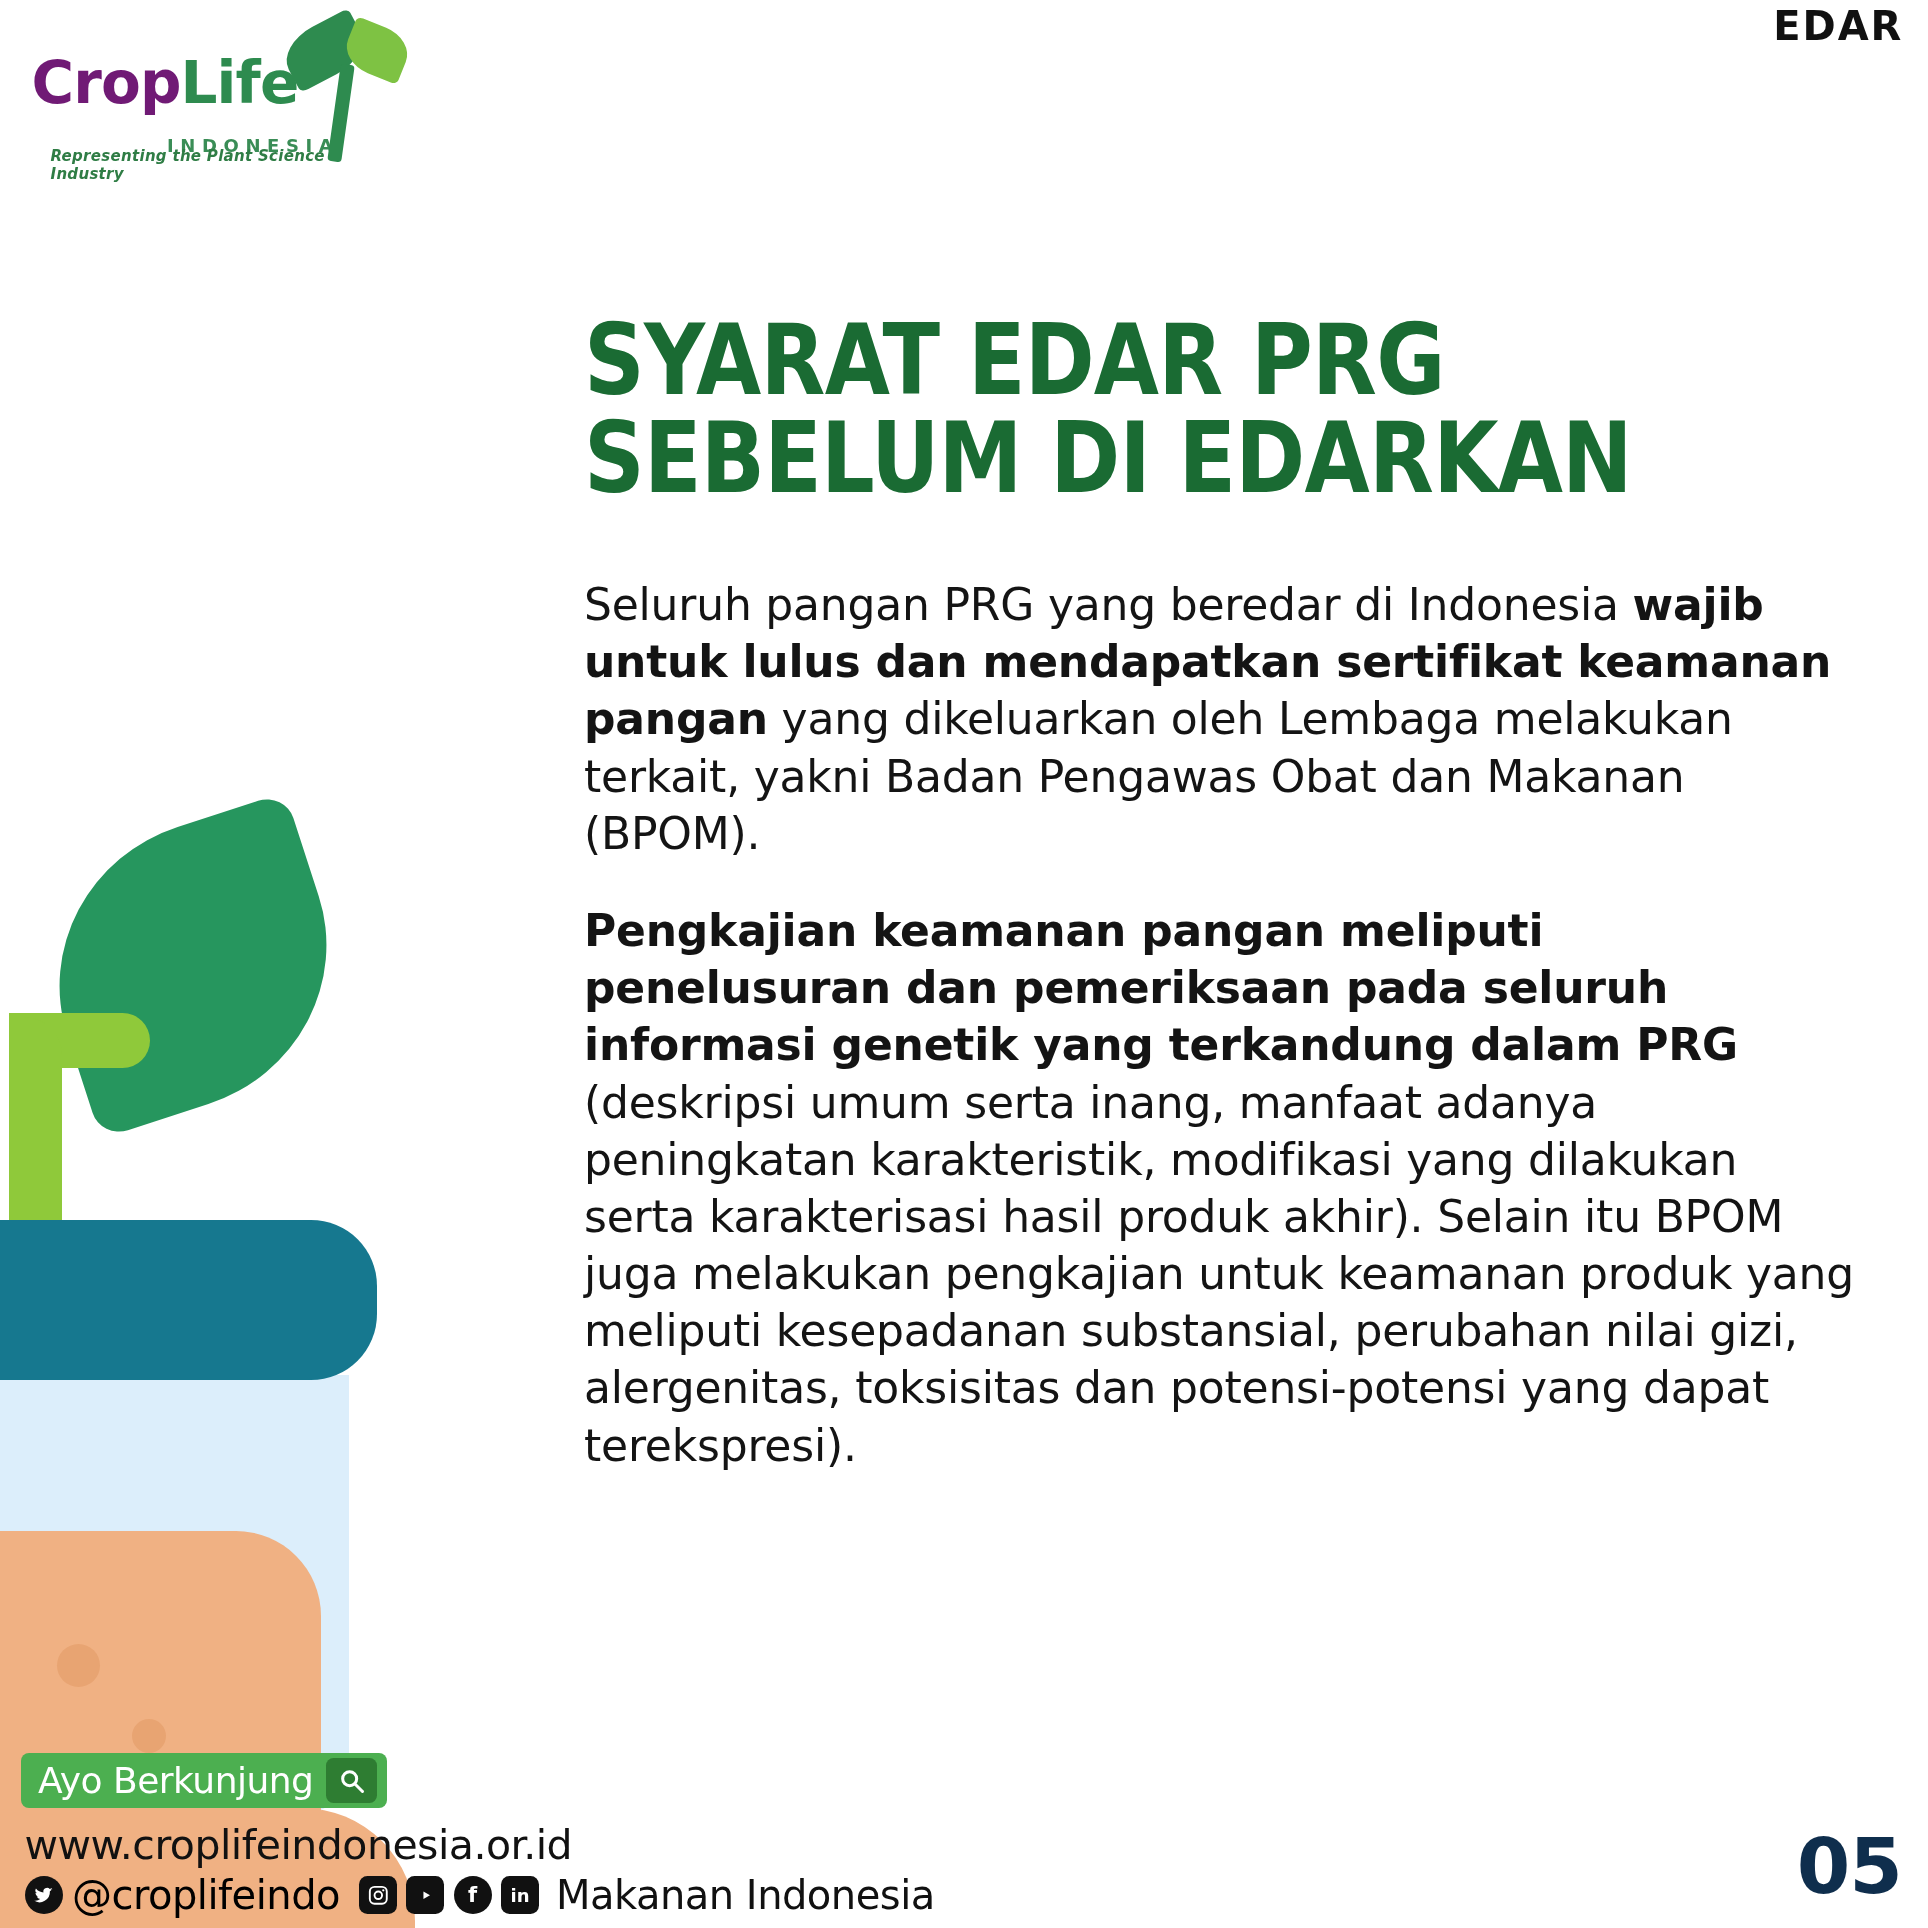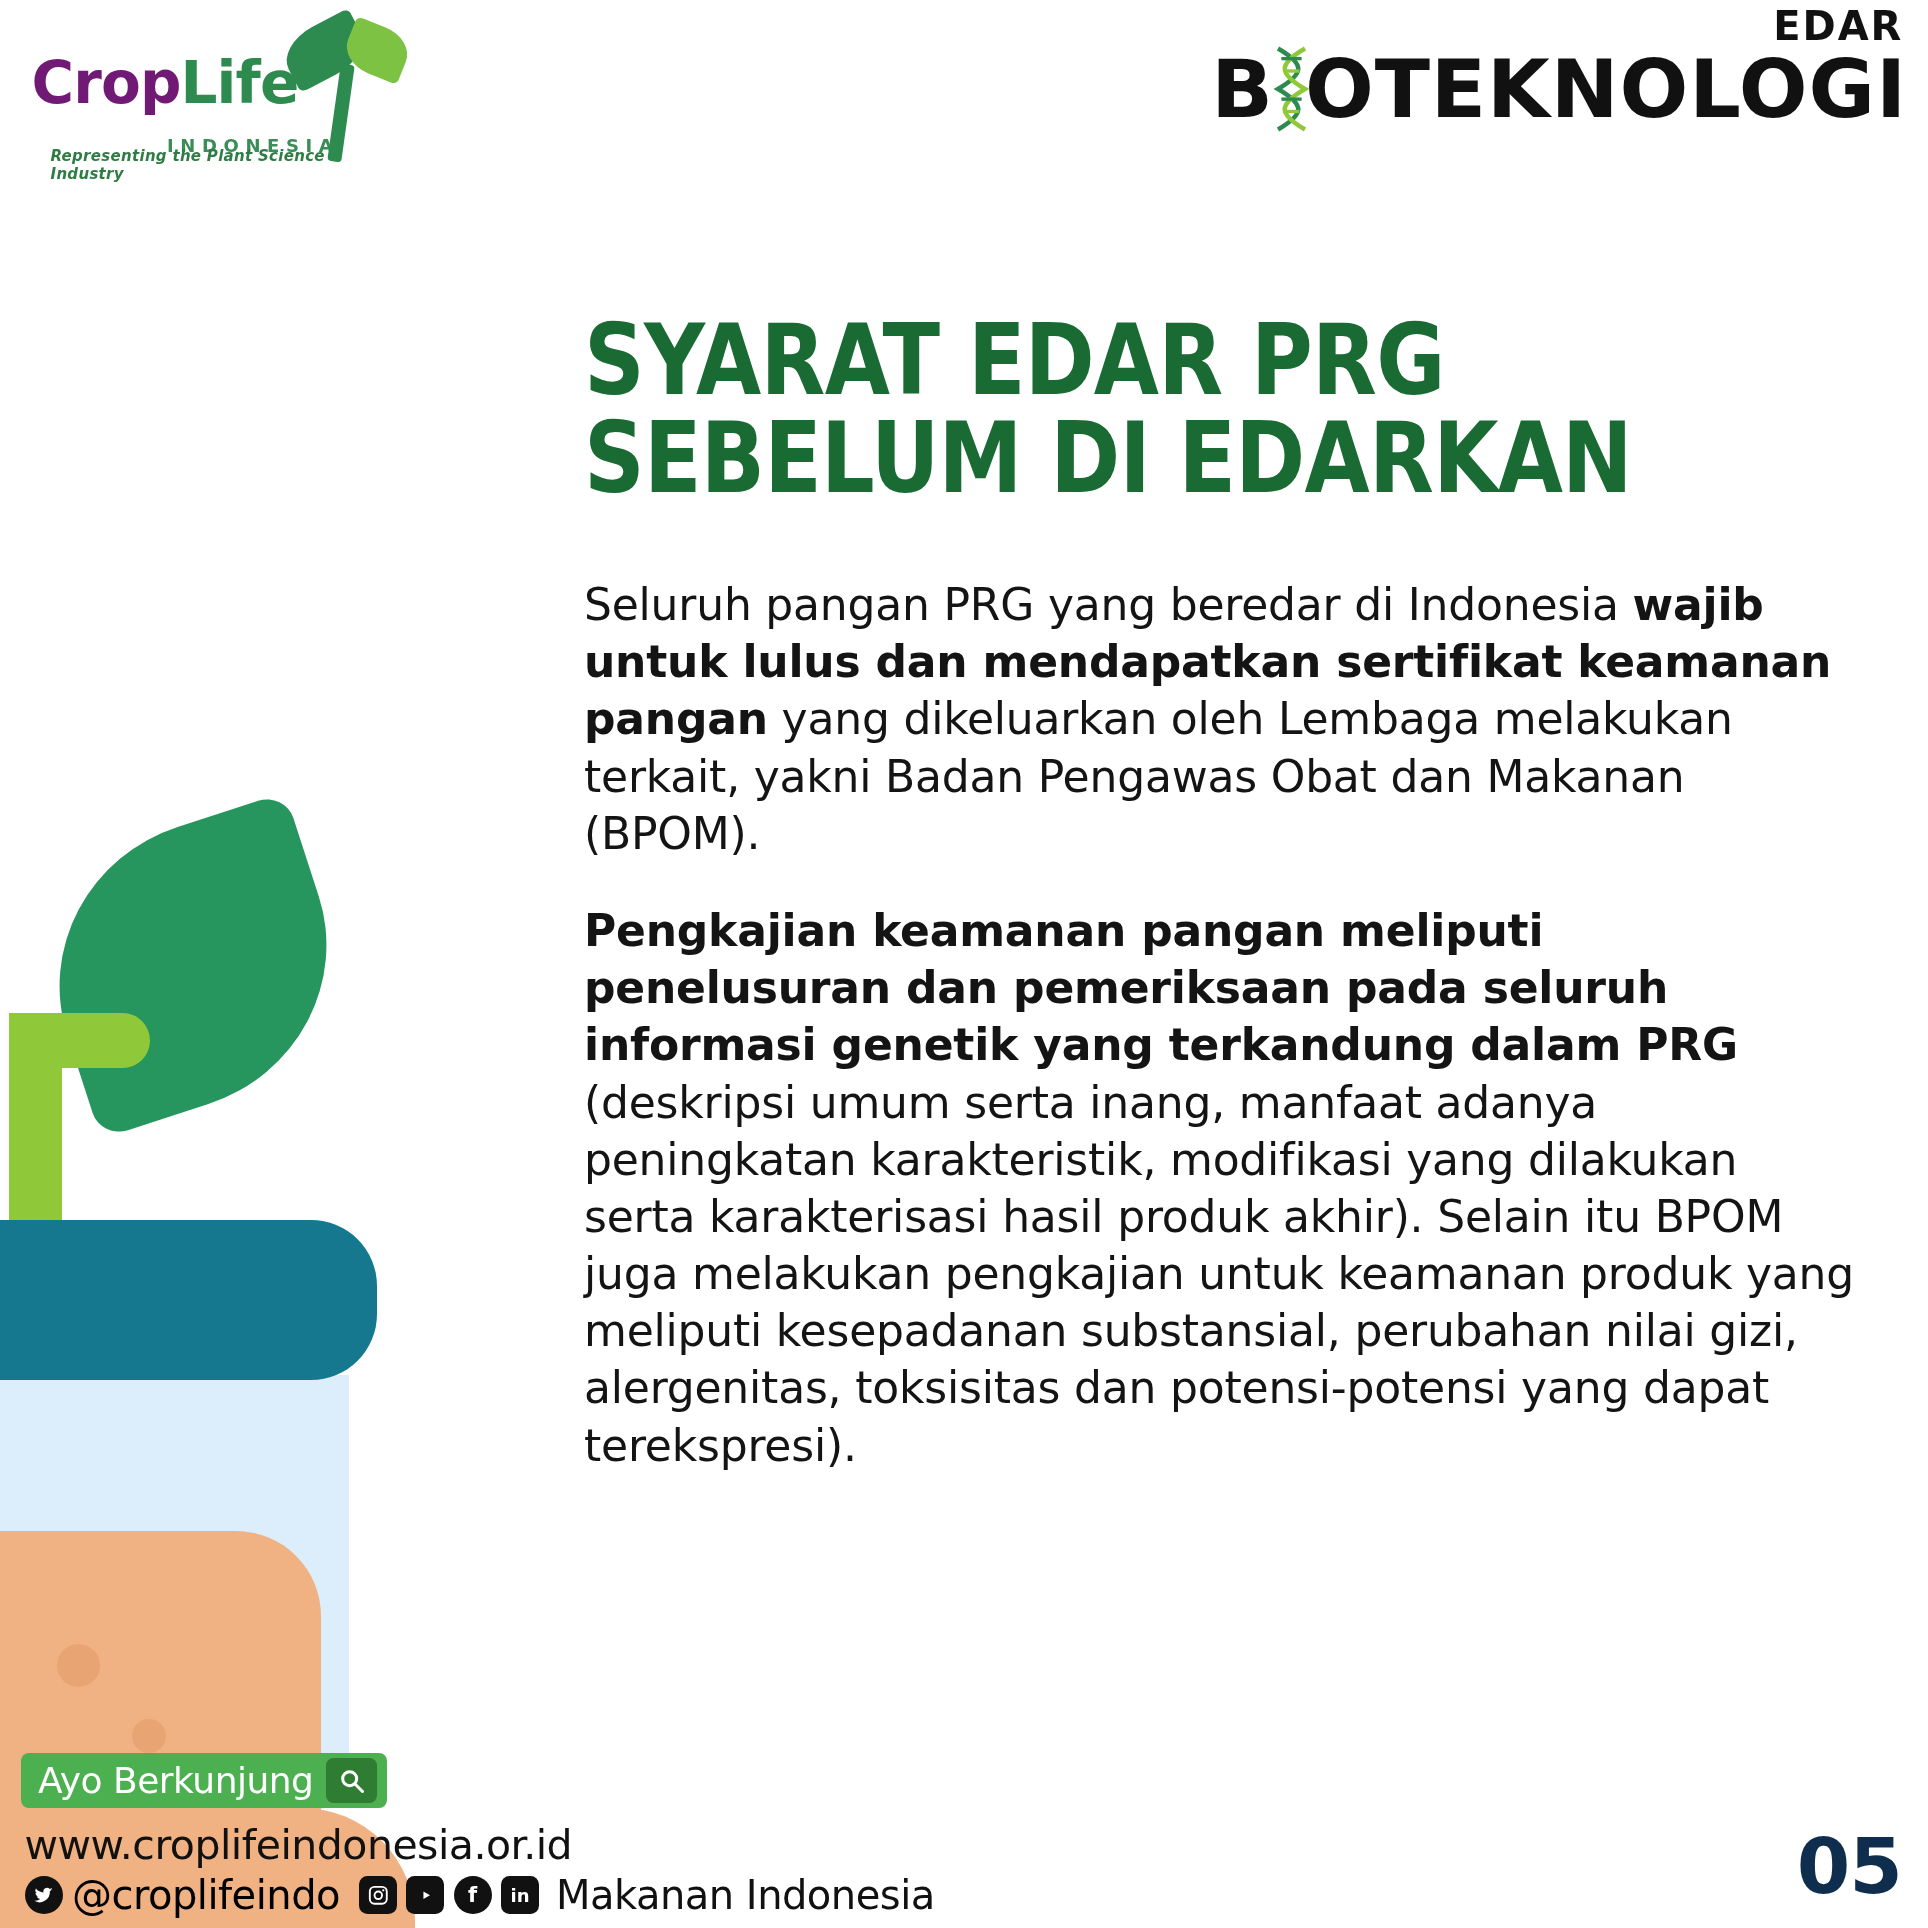--- a/index.html
+++ b/index.html
@@ -328,31 +328,20 @@
     <div class="logo-tag">Representing the Plant Science Industry</div>
     <div class="logo-leaf">
       <div class="leaf-a"></div>
       <div class="leaf-b"></div>
       <div class="leaf-stem"></div>
     </div>
   </div>
 
   <div class="info-block">
     <div class="info-small">EDAR</div>
-    <div class="info-big">
-      <span>B</span><span style="opacity:0">I</span><span>OTEKNOLOGI</span>
-      <svg class="dna-icon" viewBox="0 0 40 80">
-        <path d="M8 4 C32 18, 32 26, 8 40 C32 54, 32 62, 8 76" stroke="#2e8b4f" stroke-width="4" fill="none"></path>
-        <path d="M32 4 C8 18, 8 26, 32 40 C8 54, 8 62, 32 76" stroke="#8fc93a" stroke-width="4" fill="none"></path>
-        <line x1="11" y1="13" x2="29" y2="13" stroke="#2e8b4f" stroke-width="3"></line>
-        <line x1="13" y1="24" x2="27" y2="24" stroke="#8fc93a" stroke-width="3"></line>
-        <line x1="11" y1="49" x2="29" y2="49" stroke="#2e8b4f" stroke-width="3"></line>
-        <line x1="13" y1="60" x2="27" y2="60" stroke="#8fc93a" stroke-width="3"></line>
-      </svg>
-    </div>
   </div>
 </div>
 
 <div class="title">
   <span class="l1">SYARAT EDAR PRG</span>
   <span class="l2">SEBELUM DI EDARKAN</span>
 </div>
 
 <div class="body-text">
   <p><span>Seluruh pangan PRG yang beredar di Indonesia </span><b>wajib untuk lulus dan mendapatkan sertifikat keamanan pangan</b><span> yang dikeluarkan oleh Lembaga melakukan terkait, yakni Badan Pengawas Obat dan Makanan (BPOM).</span></p>

